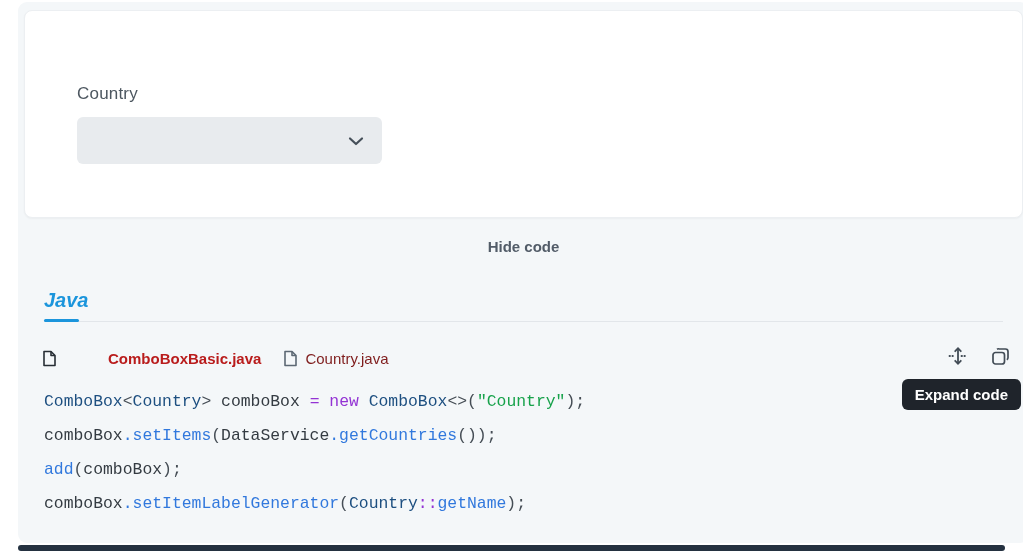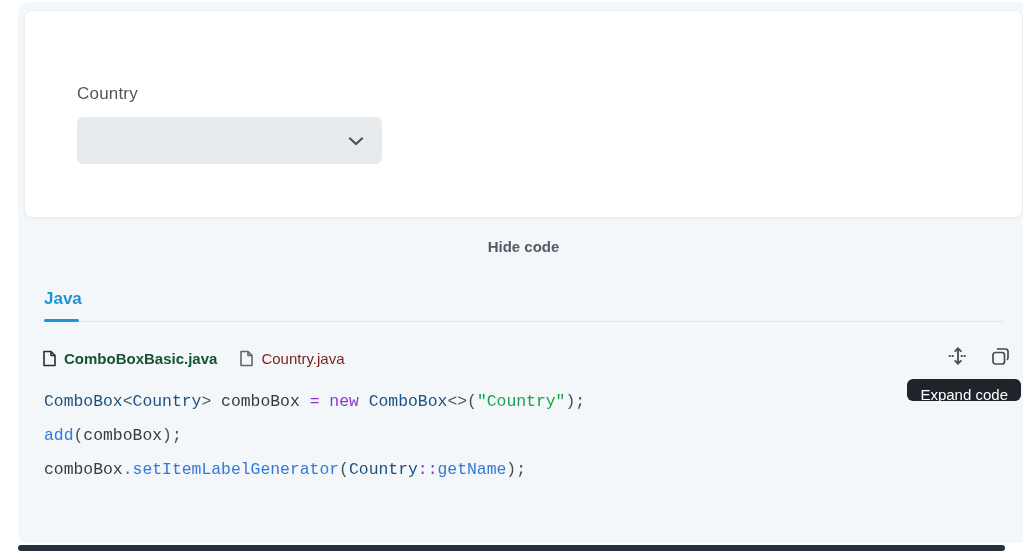--- a/index.html
+++ b/index.html
@@ -14,39 +14,39 @@
     font-weight:500; color:#4d5760; letter-spacing:0.2px; }
   .combobox { position:absolute; left:52px; top:106px; width:305px; height:47px;
     background:#e8ebee; border-radius:6px; cursor:pointer; }
   .combobox .chevron { position:absolute; right:16px; top:14px; width:20px; height:20px;
     color:#454f59; }
   .hide-code-row { position:absolute; left:0; top:231px; width:1011px; height:22px;
     display:flex; align-items:center; justify-content:center; gap:5px; cursor:pointer;flex-direction:column; }
   .hide-code-row svg { width:14px; height:14px; color:#525c68; }
   .hide-code-label { font-size:15px; font-weight:700; color:#525c68; }
   .tabbar { position:absolute; left:26px; top:284px; height:40px; display:flex; gap:30px; }
-  .tab { font-size:17px; font-weight:700; color:#3f4750; cursor:pointer; padding-top:3px; }
+  .tab { font-size:20px; font-weight:700; color:#3f4750; cursor:pointer; padding-top:3px;font-style:italic; }
   .tab.active { color:#1b95dc; }
   .tab-underline { position:absolute; left:26px; top:317px; width:35px; height:3px;
     background:#1b95dc; border-radius:2px; z-index:2; }
   .tab-divider { position:absolute; left:26px; top:319px; width:959px; height:1px;
     background:#e2e6ea; }
   .filebar { position:absolute; left:24px; top:343px; height:26px; display:flex;
     align-items:center; gap:22px; }
   .filetab { display:flex; align-items:center; gap:7px; cursor:pointer; }
   .filetab svg { width:15px; height:17px; }
   .filetab .fname { font-size:15px; color:#7f1d1d; font-weight:400; }
-  .filetab.active .fname { color:#14532d; font-weight:700; }
+  .filetab.active .fname { color:#b91c1c; font-weight:700;margin-left:44px; }
   .filetab.active svg { color:#272e35; }
   .filetab svg { color:#5c6874; }
   .code-actions { position:absolute; right:16px; top:341px; display:flex; gap:16px; }
   .icon-btn { width:26px; height:26px; display:flex; align-items:center;
     justify-content:center; cursor:pointer; color:#424c56; }
-  .tooltip { position:absolute; right:8px; top:377px; height:22px; line-height:31px;
-    padding:0 13px; background:#1f242b; color:#ffffff; font-size:15px; font-weight:400;
+  .tooltip { position:absolute; right:8px; top:377px; height:31px; line-height:31px;
+    padding:0 13px; background:#1f242b; color:#ffffff; font-size:15px; font-weight:700;
     border-radius:6px; white-space:nowrap; }
   .code-block { position:absolute; left:26px; top:383px; width:960px;
     font-family:Liberation Mono, monospace; font-size:16.4px; }
   .code-line { height:34px; line-height:34px; white-space:pre; }
   .tok-t { color:#1d4f80; }   
   .tok-p { color:#343b42; }   
   .tok-o { color:#454d55; }   
   .tok-k { color:#9333d4; }   
   .tok-m { color:#3178dd; }   
   .tok-s { color:#17a24b; }   
@@ -114,19 +114,20 @@
         <rect x="3" y="6.5" width="11.5" height="11.5" rx="2.5"></rect>
         <path d="M7 3.2 a2.3 2.3 0 0 1 2.3 -0.2 h6.2 a2.5 2.5 0 0 1 2.5 2.5 v6.2 a2.3 2.3 0 0 1 -1.2 2"></path>
       </svg>
     </div>
   </div>
 
   <div class="tooltip">Expand code</div>
 
   <div class="code-block" id="code-block">
       <div class="code-line"><span class="tok-t">ComboBox</span><span class="tok-o">&lt;</span><span class="tok-t">Country</span><span class="tok-o">&gt; </span><span class="tok-p">comboBox</span><span class="tok-o"> </span><span class="tok-k">=</span><span class="tok-o"> </span><span class="tok-k">new</span><span class="tok-o"> </span><span class="tok-t">ComboBox</span><span class="tok-o">&lt;&gt;(</span><span class="tok-s">"Country"</span><span class="tok-o">);</span></div>
+      <div class="code-line"><span class="tok-p">comboBox</span><span class="tok-m">.setItems</span><span class="tok-o">(</span><span class="tok-p">DataService</span><span class="tok-m">.getCountries</span><span class="tok-o">());</span></div>
       <div class="code-line"><span class="tok-m">add</span><span class="tok-o">(</span><span class="tok-p">comboBox</span><span class="tok-o">);</span></div>
       <div class="code-line"><span class="tok-p">comboBox</span><span class="tok-m">.setItemLabelGenerator</span><span class="tok-o">(</span><span class="tok-t">Country</span><span class="tok-k">::</span><span class="tok-m">getName</span><span class="tok-o">);</span></div>
     </div>
 
 </div>
 
 <div class="hscrollbar"></div>
 
 </body></html>

